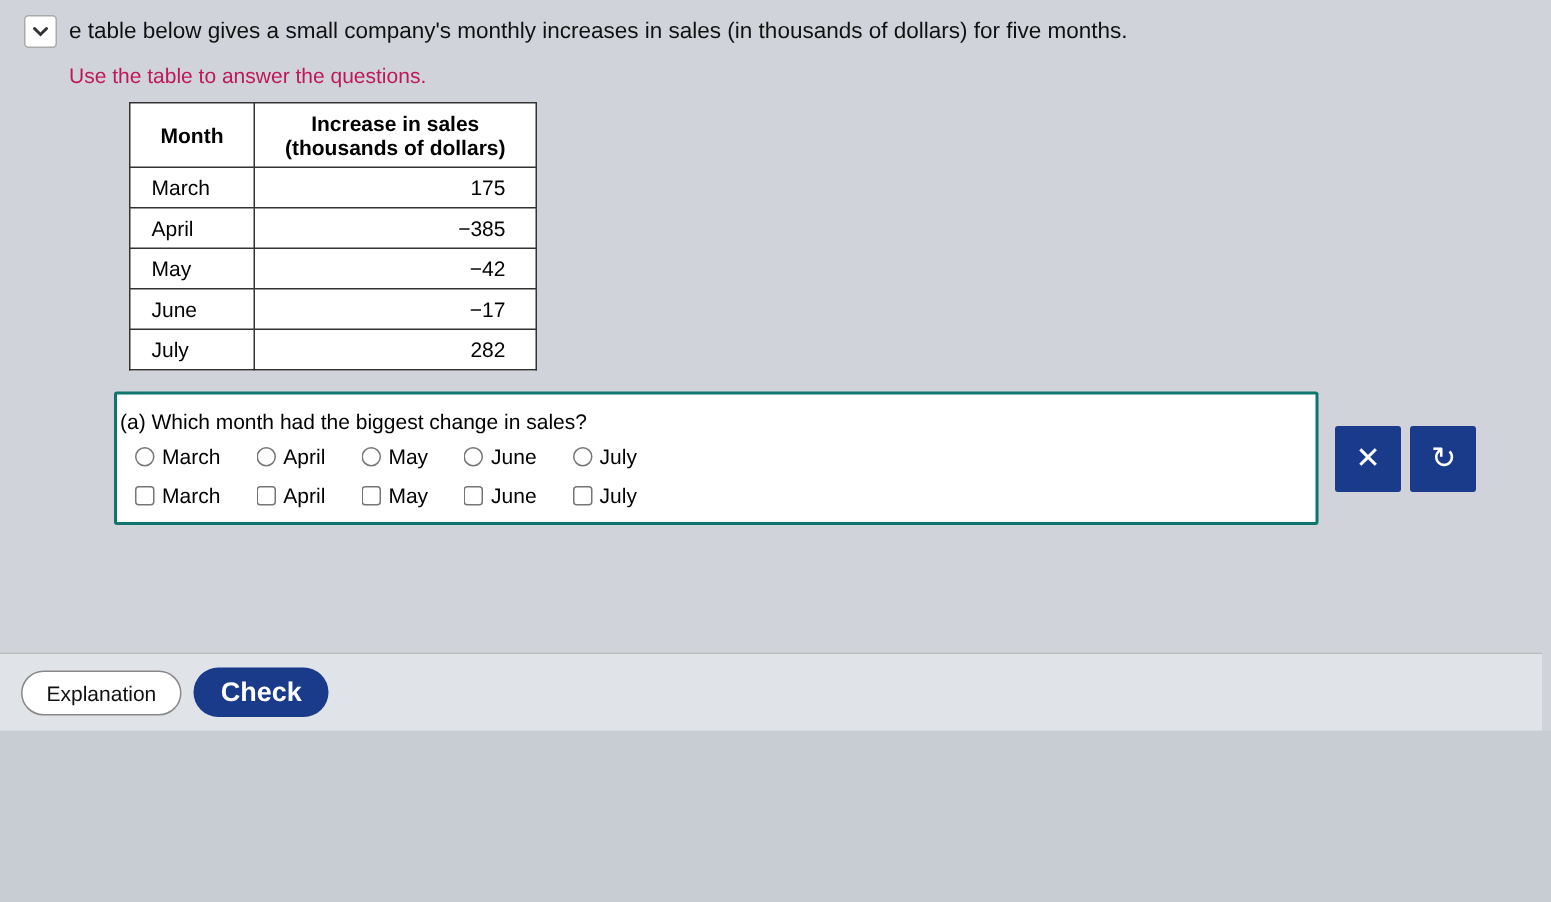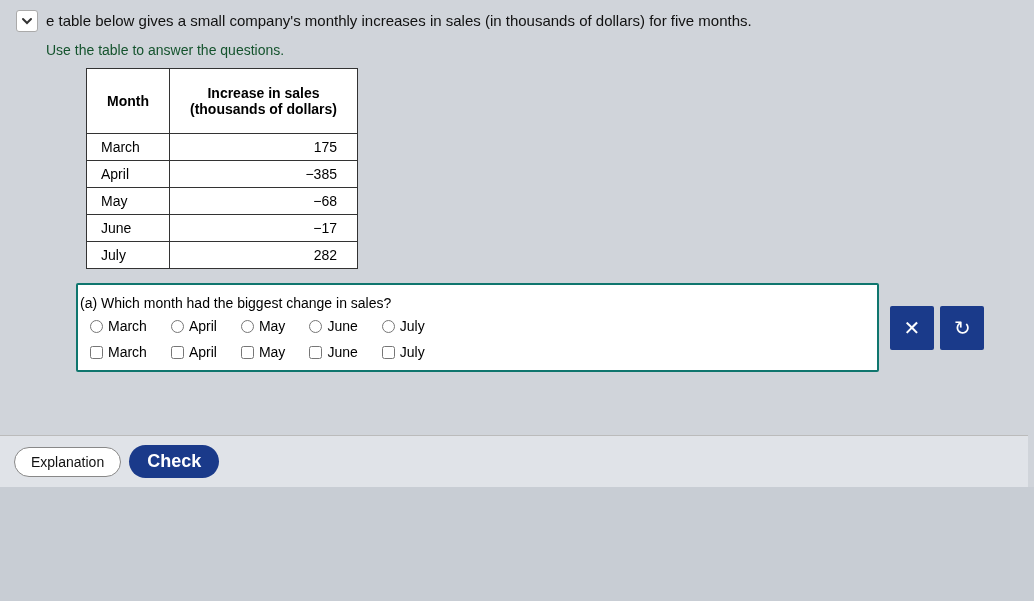--- a/index.html
+++ b/index.html
@@ -38,36 +38,36 @@
       flex-shrink: 0;
     }
     .intro-text {
       font-size: 15px;
       color: #111;
       line-height: 1.4;
       font-weight: normal;
     }
     .use-text {
       font-size: 14px;
-      color: #14532d;
+      color: #be185d;
       margin-bottom: 10px;
       margin-left: 30px;
     }
     .table-wrapper {
       margin-left: 70px;
       margin-bottom: 14px;
     }
     table.data-table {
       border-collapse: collapse;
       background: white;
     }
     table.data-table th {
       background: white;
       border: 1.5px solid #333;
-      padding: 16px 20px;
+      padding: 5px 20px;
       font-size: 14px;
       font-weight: bold;
       text-align: center;
     }
     table.data-table td {
       border: 1.5px solid #333;
       padding: 5px 20px;
       font-size: 14px;
       text-align: right;
       background: white;
@@ -221,21 +221,21 @@
       <tr>
             <td>March</td>
             <td>175</td>
           </tr>
           <tr>
             <td>April</td>
             <td>−385</td>
           </tr>
           <tr>
             <td>May</td>
-            <td>−68</td>
+            <td>−42</td>
           </tr>
           <tr>
             <td>June</td>
             <td>−17</td>
           </tr>
           <tr>
             <td>July</td>
             <td>282</td>
           </tr>
         </tbody>

